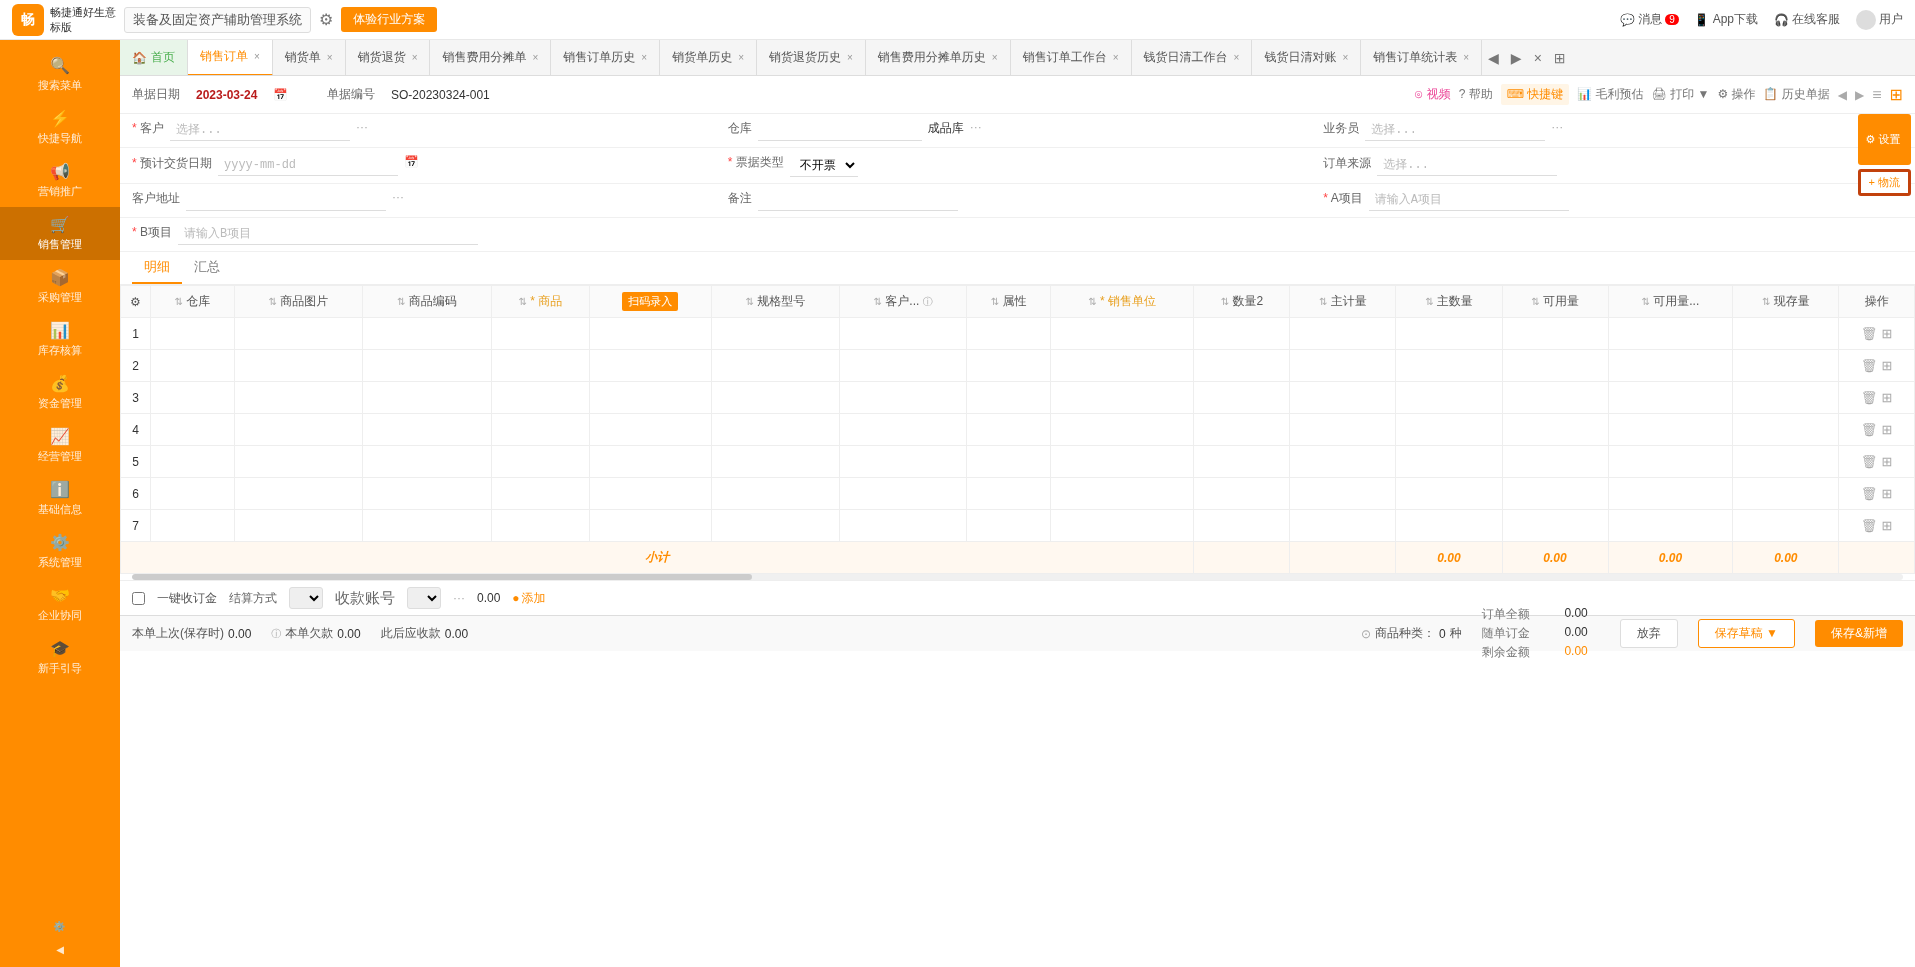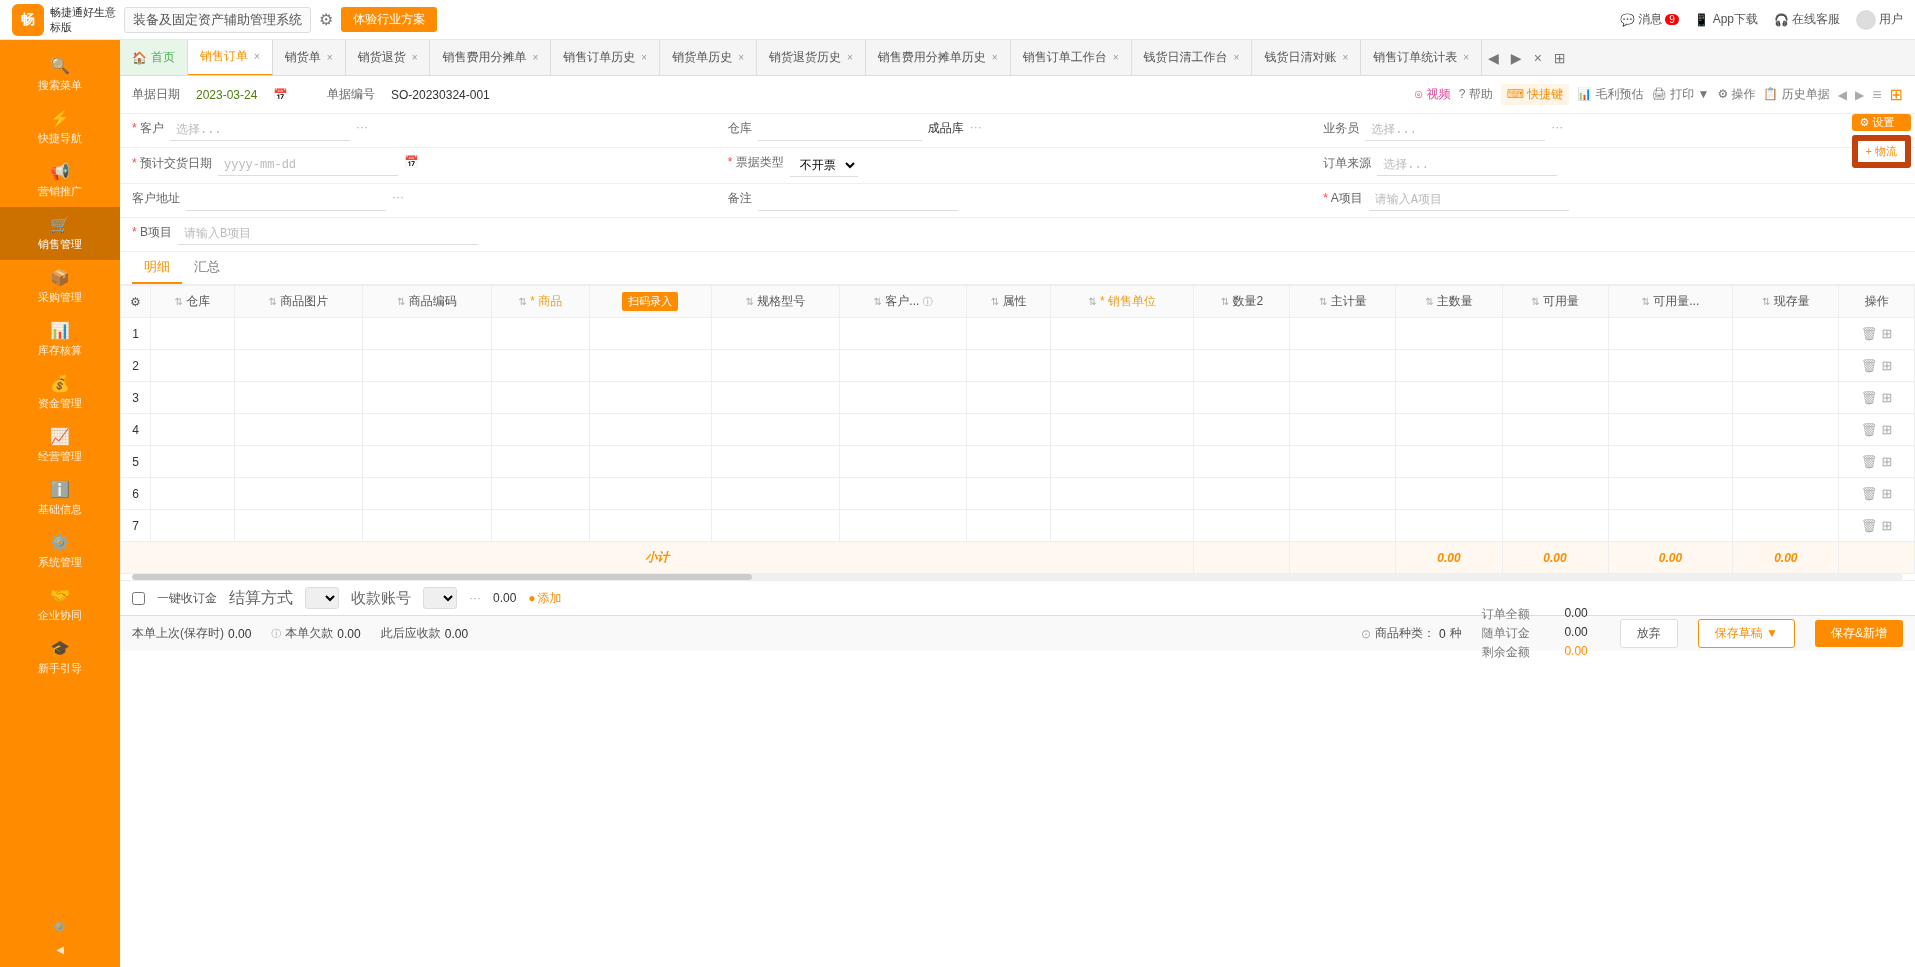--- a/index.html
+++ b/index.html
@@ -248,21 +248,21 @@
         <button class="tab-nav-btn">◀</button>
         <button class="tab-nav-btn">▶</button>
         <button class="tab-nav-btn">×</button>
         <button class="tab-nav-btn">⊞</button>
       </div>
 
       <div class="main-content">
 
         <div class="form-header">
           <span class="form-label">单据日期</span>
-          <span style="color:#4d7c0f;font-weight:400;">2023-03-24</span>
+          <span style="color:#b91c1c;font-weight:700;">2023-03-24</span>
           <span style="color:#aaa;cursor:pointer;">📅</span>
           &nbsp;&nbsp;
           <span class="form-label">单据编号</span>
           <span style="color:#333;font-weight:500;">SO-20230324-001</span>
           <div class="form-header-right">
             <span style="color:#ec4899;cursor:pointer;">⊙ <span>视频</span></span>
             <span style="color:#777;cursor:pointer;">? <span>帮助</span></span>
             <span style="color:#ff8c00;cursor:pointer;background:#fff5e6;padding:2px 6px;border-radius:2px;">⌨ <span>快捷键</span></span>
             <span style="color:#777;cursor:pointer;">📊 <span>毛利预估</span></span>
             <span style="color:#777;cursor:pointer;">🖨 <span>打印</span> ▼</span>
@@ -287,22 +287,22 @@
             <span style="color:#333;font-size:12px;">成品库</span>
             <span class="dots-btn">···</span>
           </div>
           <div class="form-field">
             <span class="form-label">业务员</span>
             <input class="form-input" type="text" style="min-width: 180px;" placeholder="选择...">
             <span class="dots-btn">···</span>
           </div>
 
           <div style="position:absolute;right:4px;top:0;display:flex;flex-direction:column;gap:4px;">
-            <div style="background:#ff8c00;color:white;padding:1px 8px;border-radius:3px;cursor:pointer;font-size:11px;display:flex;align-items:center;gap:3px;">⚙ 设置</div>
-            <div style="background:white;border:6px solid #c2410c;color:#ff8c00;padding:3px 8px;border-radius:3px;cursor:pointer;font-size:11px;">+ 物流</div>
+            <div style="background:#ff8c00;color:white;padding:18px 8px;border-radius:3px;cursor:pointer;font-size:11px;display:flex;align-items:center;gap:3px;">⚙ 设置</div>
+            <div style="background:white;border:3px solid #c2410c;color:#ff8c00;padding:3px 8px;border-radius:3px;cursor:pointer;font-size:11px;">+ 物流</div>
           </div>
         </div>
 
         <div class="form-row">
           <div class="form-field">
             <span class="form-label required">预计交货日期</span>
             <input class="form-input" type="text" style="min-width: 180px;" placeholder="yyyy-mm-dd">
             <span style="color:#aaa;cursor:pointer;">📅</span>
           </div>
           <div class="form-field">
@@ -597,21 +597,21 @@
           </table>
         </div>
 
         <div class="scrollbar-area">
           <div class="scrollbar-thumb"></div>
         </div>
 
         <div class="table-footer">
           <input type="checkbox" class="footer-checkbox" style="">
           <span style="font-size:12px;color:#555;">一键收订金</span>
-          <span style="font-size:16px;color:#666;">结算方式</span>
+          <span style="font-size:12px;color:#666;">结算方式</span>
           <select class="footer-select">
             <option value="选择..."></option>
           </select>
           <span style="font-size:15px;color:#666;">收款账号</span>
           <select class="footer-select">
             <option></option>
           </select>
           <span class="dots-btn">···</span>
           <span style="font-size:12px;color:#333;">0.00</span>
           <span class="add-btn">

